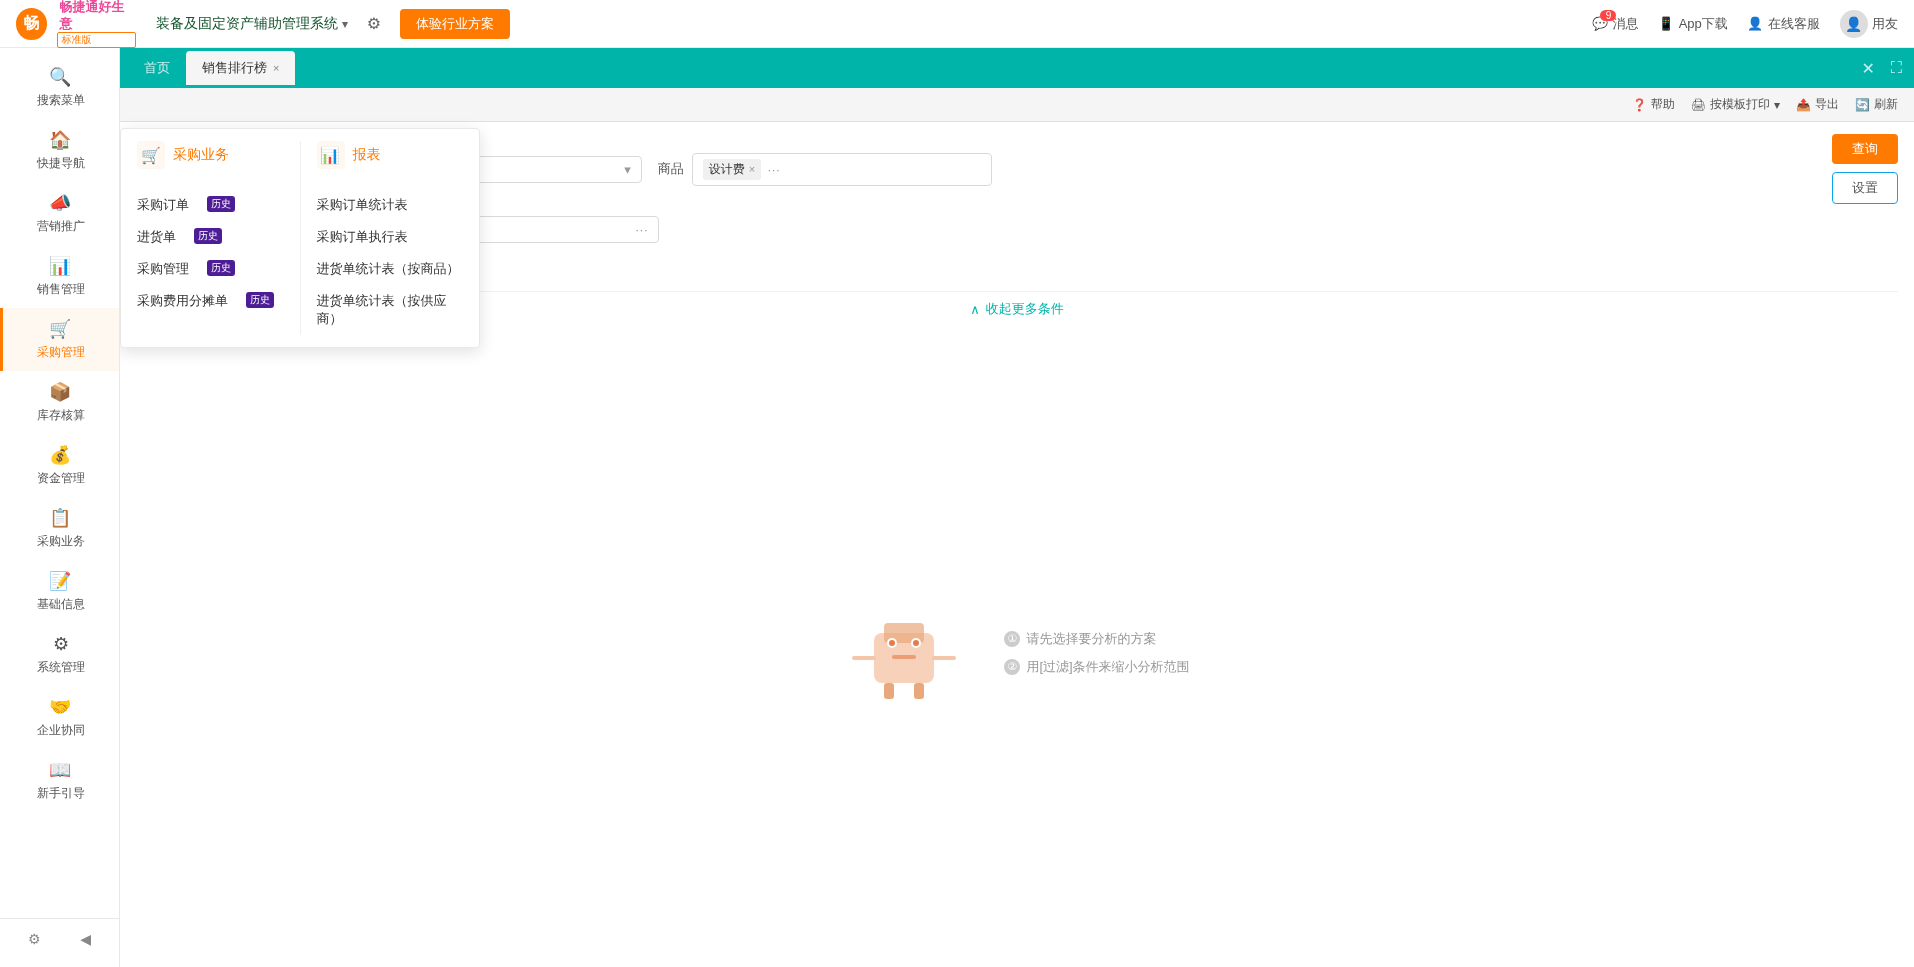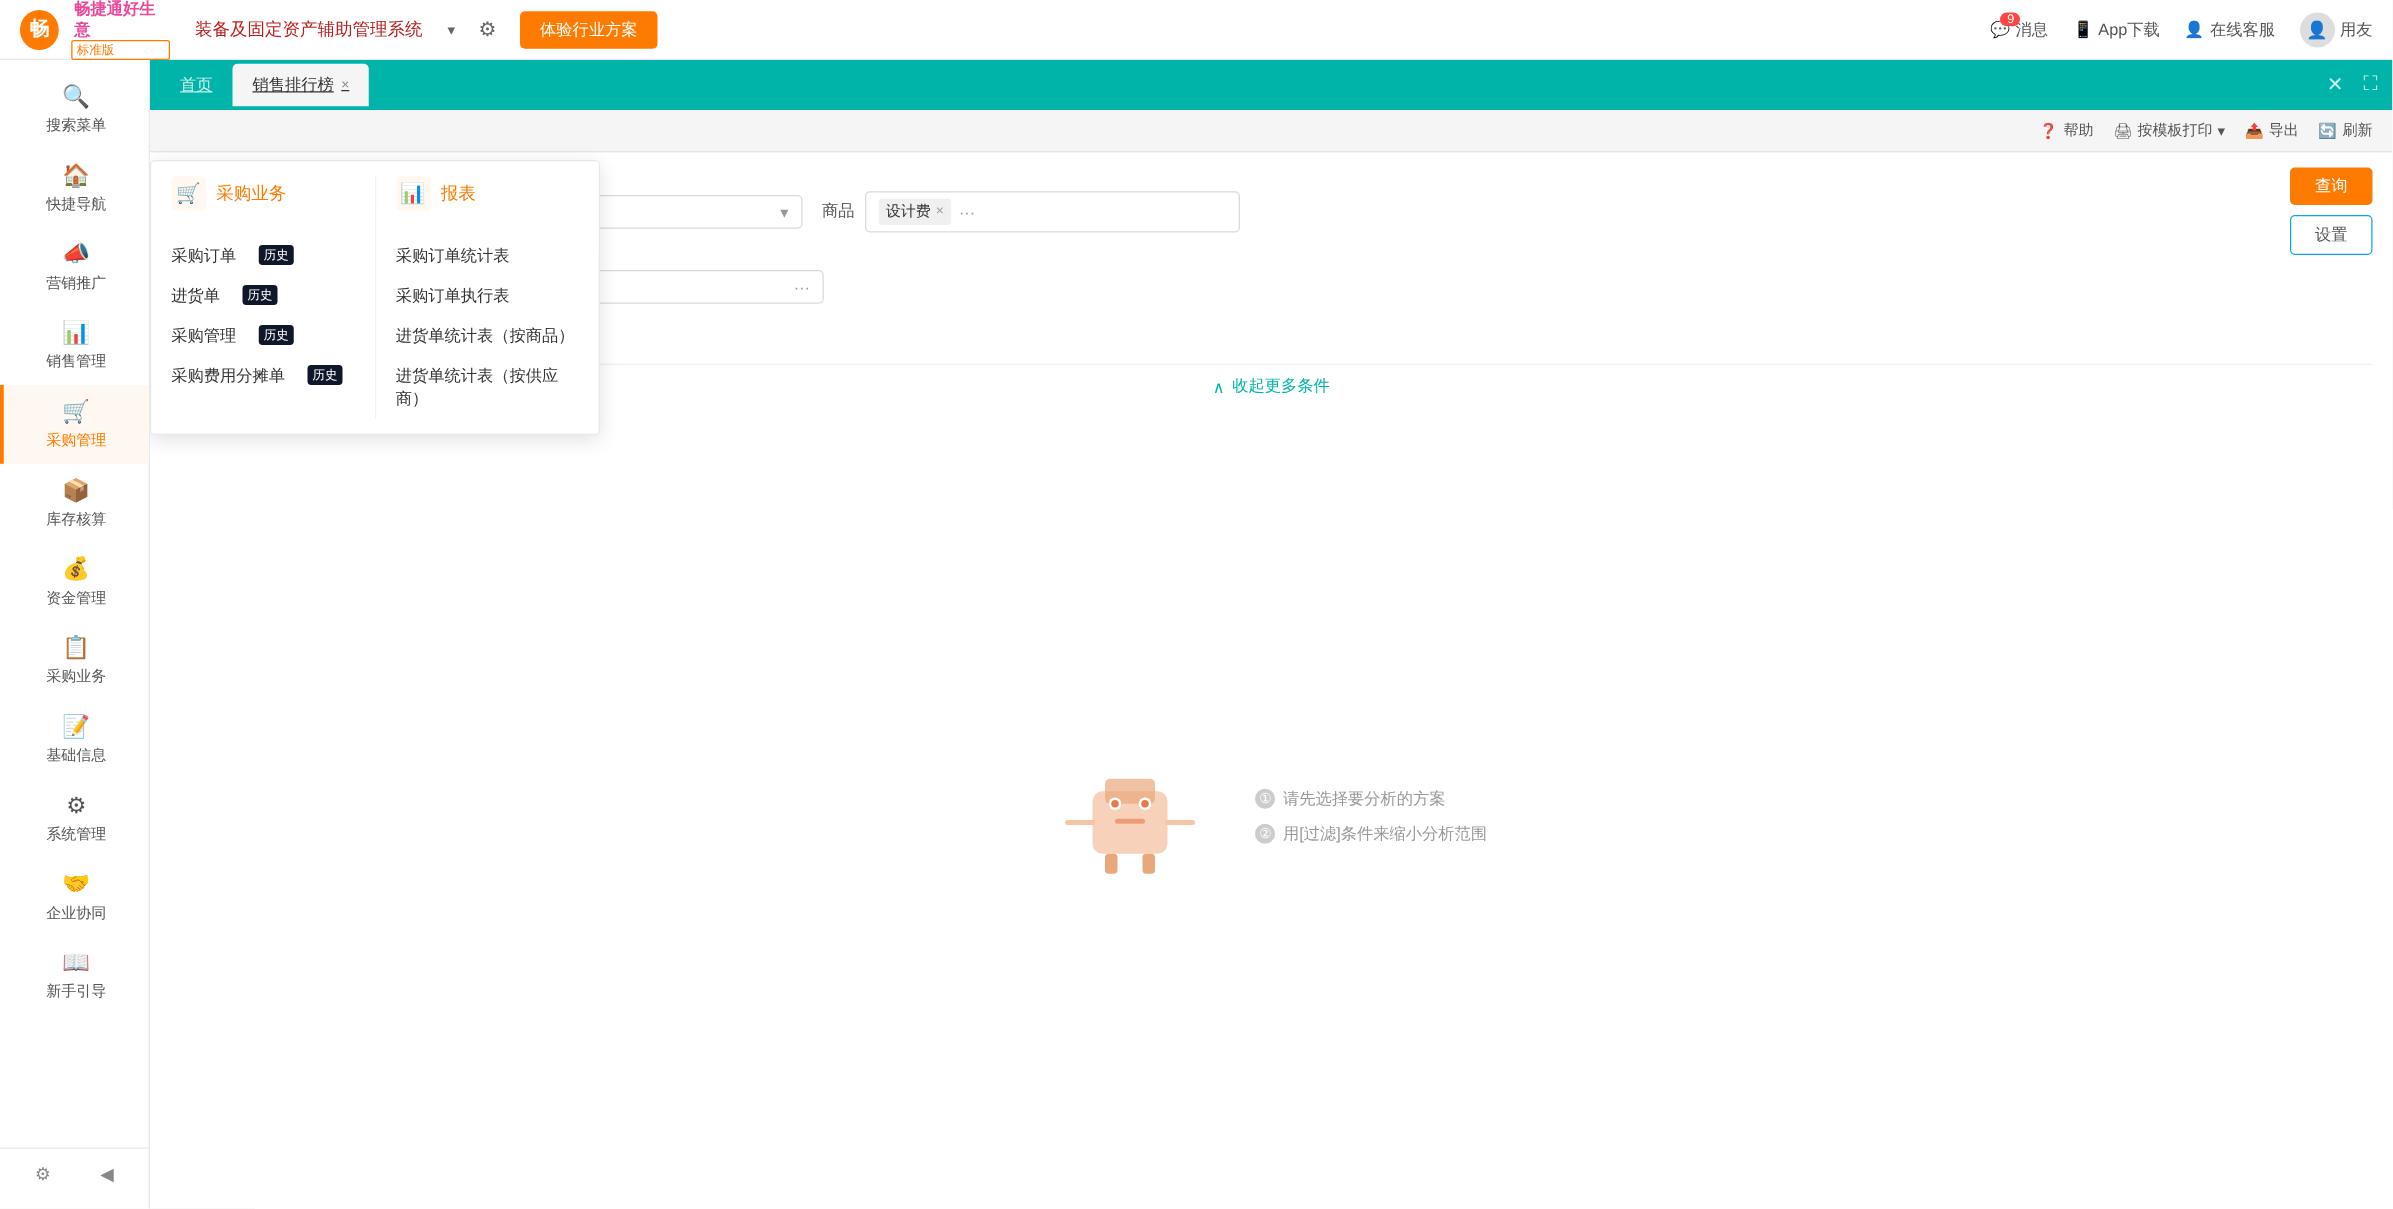--- a/index.html
+++ b/index.html
@@ -51,22 +51,22 @@
     }
 
     .system-title-area {
       display: flex;
       align-items: center;
       margin-left: 20px;
       flex: 1;
     }
     .system-title {
       font-size: 14px;
-      color: #b91c1c;
-      margin-right: 20px;
+      color: #14532d;
+      margin-right: 4px;
     }
     .dropdown-arrow {
       cursor: pointer;
       color: #666;
       font-size: 12px;
     }
     .settings-icon-btn {
       margin-left: 12px;
       width: 28px;
       height: 28px;
@@ -198,21 +198,20 @@
     }
     .tab-item {
       padding: 8px 16px;
       cursor: pointer;
       font-size: 13px;
       color: rgba(255,255,255,0.8);
       display: flex;
       align-items: center;
       gap: 6px;
       border-radius: 4px 4px 0 0;
-      text-decoration: underline;
     }
     .tab-item.active {
       background: #f5f5f5;
       color: #333;
     }
     .tab-close {
       font-size: 11px;
       color: #888;
       cursor: pointer;
     }
@@ -420,21 +419,21 @@
     .dropdown-item {
       display: flex;
       align-items: flex-start;
       padding: 7px 0;
       cursor: pointer;
       color: #333;
       font-size: 13px;
       gap: 18px;
     }
     .history-badge {
-      background: #0f172a;
+      background: #4c1d95;
       color: white;
       font-size: 10px;
       padding: 1px 4px;
       border-radius: 3px;
       flex-shrink: 0;
     }
 
     
     .tab-content-area {
       position: relative;

